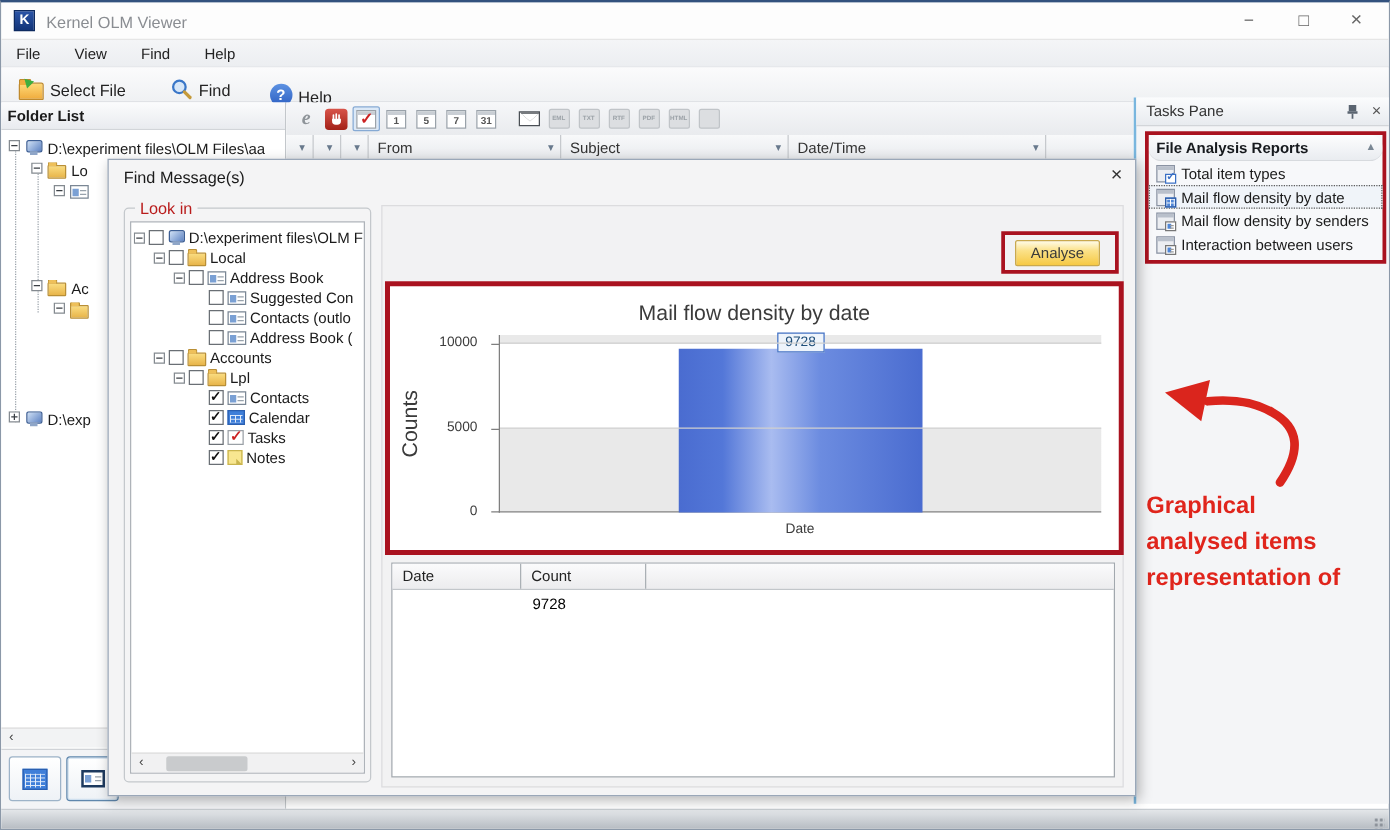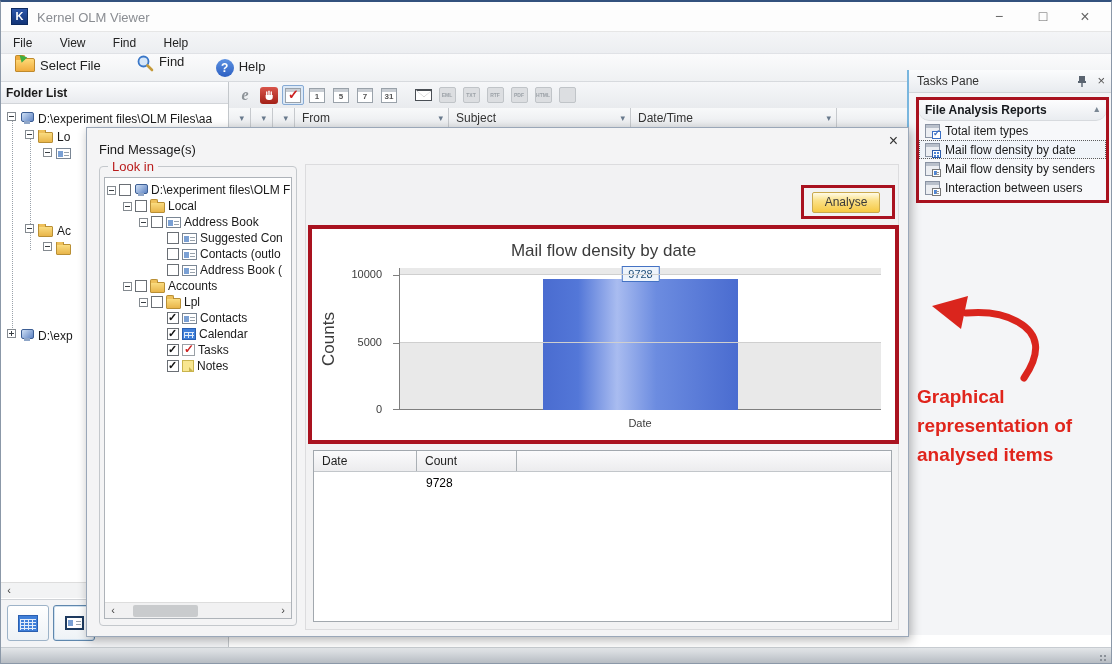--- a/index.html
+++ b/index.html
@@ -13,21 +13,21 @@
   .logo { position:absolute; left:10px; top:6px; width:17px; height:17px; background:linear-gradient(#2b55a8,#123478);
           border:1px solid #0d2a60; color:#fff; font-weight:bold; font-size:11px; text-align:center; line-height:15px; }
   .title-text { position:absolute; left:36px; top:8px; color:#8a8d92; font-size:13px; }
   .win-btn { position:absolute; top:0; width:40px; height:29px; text-align:center; line-height:29px; color:#666; font-size:14px; background:transparent; border:none; }
   .btn-min { right:92px; } .btn-max { right:48px; } .btn-close { right:6px; font-size:16px; }
 
   
   .menubar { position:absolute; left:0; top:30px; width:100%; height:22px; background:linear-gradient(#f4f5f7,#eceef1); border-bottom:1px solid #e0e2e6; }
   .menu-item { display:inline-block; padding:4px 12px 0 12px; font-size:12px; color:#222; }
   .maintoolbar { position:absolute; left:0; top:52px; width:100%; height:28px; background:linear-gradient(#fbfbfc,#eff1f3); border-bottom:1px solid #d7dade; }
-  .tb-btn { display:inline-flex; align-items:flex-start; gap:5px; height:26px; padding:0 10px 0 8px; font-size:13px; color:#222; }
+  .tb-btn { display:inline-flex; align-items:flex-end; gap:5px; height:26px; padding:0 10px 0 8px; font-size:13px; color:#222; }
   .i-openfolder { position:relative; width:20px; height:14px; background:linear-gradient(#ffd978,#f0ad3e); border:1px solid #c08a2c; border-radius:2px 2px 1px 1px; }
   .i-openfolder::before { content:""; position:absolute; left:-1px; top:-4px; width:8px; height:4px; background:#f0ad3e; border:1px solid #c08a2c; border-bottom:none; border-radius:2px 2px 0 0; }
   .i-openfolder::after { content:""; position:absolute; left:2px; top:-5px; width:0; height:0; border-left:4px solid transparent; border-right:4px solid transparent; border-bottom:7px solid #3fae3f; transform:rotate(-45deg); }
   .i-help { width:18px; height:18px; border-radius:50%; background:linear-gradient(#5d92e2,#2c5fc2); color:#fff; font-weight:bold; text-align:center; line-height:18px; font-size:12px; }
 
   
   .left-panel { position:absolute; left:0; top:80px; width:228px; height:565px; background:#fff; border-right:1px solid #c3c7cb; }
   .fl-header { height:22px; background:linear-gradient(#fbfcfd,#e9ebef); border-bottom:1px solid #d2d5d9; font-weight:bold; padding:4px 0 0 5px; }
   .fl-body { position:absolute; left:0; top:22px; width:100%; height:478px; background:#fff; overflow:hidden; }
   .guide { position:absolute; border-left:1px dotted #9aa2aa; width:0; }
@@ -83,21 +83,21 @@
   .ic-mail::before { content:""; position:absolute; left:0; top:0; border-left:8px solid transparent; border-right:8px solid transparent; border-top:7px solid #4a4f55; }
   .ic-mail::after { content:""; position:absolute; left:1px; top:1px; border-left:7px solid transparent; border-right:7px solid transparent; border-top:6px solid #fff; }
   .ic-doc { width:17px; height:16px; background:#dcdee1; border:1px solid #c0c4c8; border-radius:2px; font-size:5px; font-weight:bold; color:#9ba1a7; display:flex; align-items:center; justify-content:center; }
   .col-headers { position:absolute; left:0; top:26px; width:678px; height:20px; display:flex; background:linear-gradient(#f8f9fa,#e9ebee); border-bottom:1px solid #b9bdc2; }
   .hcell { border-right:1px solid #c6c9cd; position:relative; font-size:12px; color:#333; padding:3px 0 0 7px; }
   .hcell .arr { position:absolute; right:5px; top:5px; font-size:9px; color:#68798c; }
   .hcell.narrow { width:22px; padding:0; }
   .hcell.narrow .arr { right:6px; }
 
   
-  .tasks-pane { position:absolute; left:906px; top:68px; width:206px; height:565px; background:#f4f5f7; border-left:2px solid #79b6de; }
+  .tasks-pane { position:absolute; left:906px; top:76px; width:206px; height:565px; background:#f4f5f7; border-left:2px solid #79b6de; }
   .tp-header { height:23px; background:linear-gradient(#fbfcfd,#e8ebef); border-bottom:1px solid #d2d5d9; padding:4px 0 0 8px; color:#333; position:relative; }
   .tp-pin { position:absolute; right:26px; top:5px; }
   .tp-close { position:absolute; right:8px; top:3px; color:#555; font-size:13px; }
   .tp-redbox { position:absolute; left:7px; top:27px; width:193px; height:106px; border:3px solid #a9121f; background:#f7f8fa; }
   .tp-group-header { height:21px; background:linear-gradient(#fdfdfe,#e9ecf0); border-bottom:1px solid #d7dade; font-weight:bold; color:#16191d; padding:3px 0 0 6px; position:relative;border-radius:10px; }
   .tp-group-header .arr { position:absolute; right:7px; top:4px; font-size:9px; color:#7a8794; }
   .tp-item { height:19px; display:flex; align-items:center; gap:5px; padding-left:5px; border:1px solid transparent; }
   .tp-item.selected { border:1px dotted #5a5a5a; background:#f0f4f9; }
   .ri { position:relative; width:15px; height:14px; background:#eceef2; border:1px solid #8a93a3; flex:0 0 15px; }
   .ri::before { content:""; position:absolute; left:0; right:0; top:0; height:3px; background:#b9c0cb; }
@@ -115,21 +115,21 @@
 
   
   .statusbar { position:absolute; left:0; top:645px; width:100%; height:19px; background:linear-gradient(#e3e6e9,#aeb4bb); border-top:1px solid #c7ccd1; }
   .grip { position:absolute; right:3px; bottom:3px; width:9px; height:9px;
      background:radial-gradient(circle at 2px 2px,#8a9098 1px,transparent 1.5px) 0 0/4px 4px; }
 
   
   .find-dialog { position:absolute; left:85px; top:125px; width:823px; height:510px; background:#f4f4f5;
      border:1px solid #9aa7b8; box-shadow:2px 3px 10px rgba(0,0,0,.3); z-index:10; }
   .fd-title { position:absolute; left:0; top:0; width:100%; height:26px; }
-  .fd-title-text { position:absolute; left:12px; top:14px; font-size:13px; color:#1a1a1a; }
+  .fd-title-text { position:absolute; left:12px; top:6px; font-size:13px; color:#1a1a1a; }
   .fd-close { position:absolute; right:10px; top:4px; font-size:16px; color:#333; }
 
   .lookin-group { position:absolute; left:12px; top:38px; width:198px; height:460px; border:1px solid #c4c8cc; border-radius:4px; }
   .lookin-label { position:absolute; left:8px; top:-8px; background:#f4f4f5; padding:0 4px; font-size:13px; color:#b91c1c; }
   .listbox { position:absolute; left:4px; top:10px; width:188px; height:442px; background:#fff; border:1px solid #aeb3b9; overflow:hidden; }
   .dtree { position:absolute; left:2px; top:4px; right:0; }
   .drow { position:relative; height:16px; display:flex; align-items:center; gap:3px; white-space:nowrap; overflow:hidden; }
   .drow.lv1 { padding-left:16px; } .drow.lv2 { padding-left:32px; } .drow.lv3 { padding-left:48px; }
   .lb-hscroll { position:absolute; left:0; bottom:0; width:100%; height:16px; background:#f1f1f2; border-top:1px solid #ddd; }
   .lb-thumb { position:absolute; left:28px; top:2px; width:65px; height:12px; background:#c9cbcd; border-radius:2px; }
@@ -378,22 +378,22 @@
       </div>
     </div>
     <div class="annot-arrow">
       <svg width="150" height="100" viewBox="0 0 150 100">
         <path d="M106,92 Q132,54 100,36 Q80,24 48,27" fill="none" stroke="#da251d" stroke-width="7" stroke-linecap="round"></path>
         <path d="M14,20 L50,10 L43,43 Z" fill="#da251d"></path>
       </svg>
     </div>
     <div class="annot-text">
       <div>Graphical</div>
+      <div>analysed items</div>
       <div>representation of</div>
-      <div>analysed items</div>
     </div>
   </div>
 
   <div class="statusbar">
       <span class="grip"></span>
     </div>
 
   <div class="find-dialog">
     <div class="fd-title">
       <span class="fd-title-text">Find Message(s)</span>

